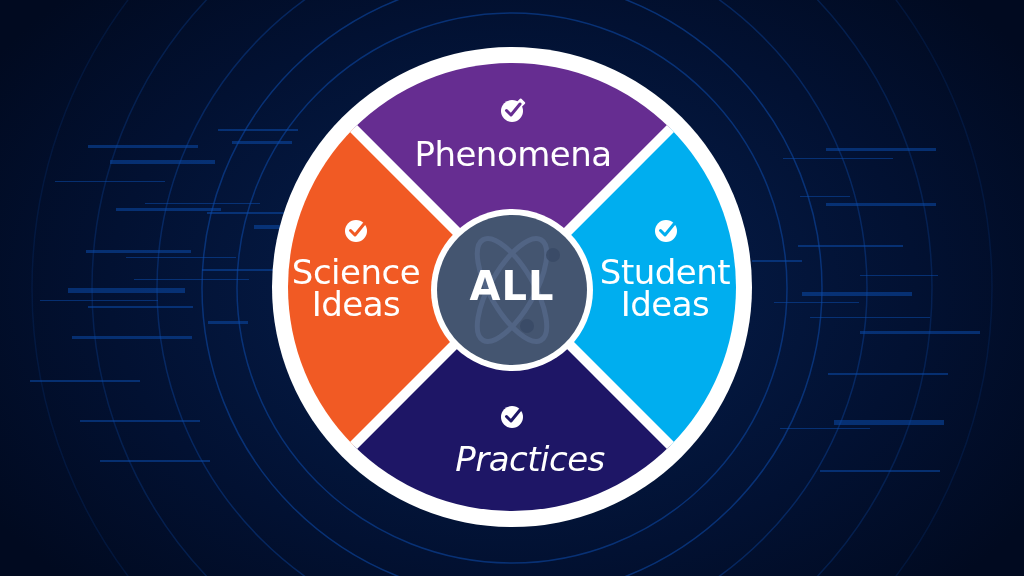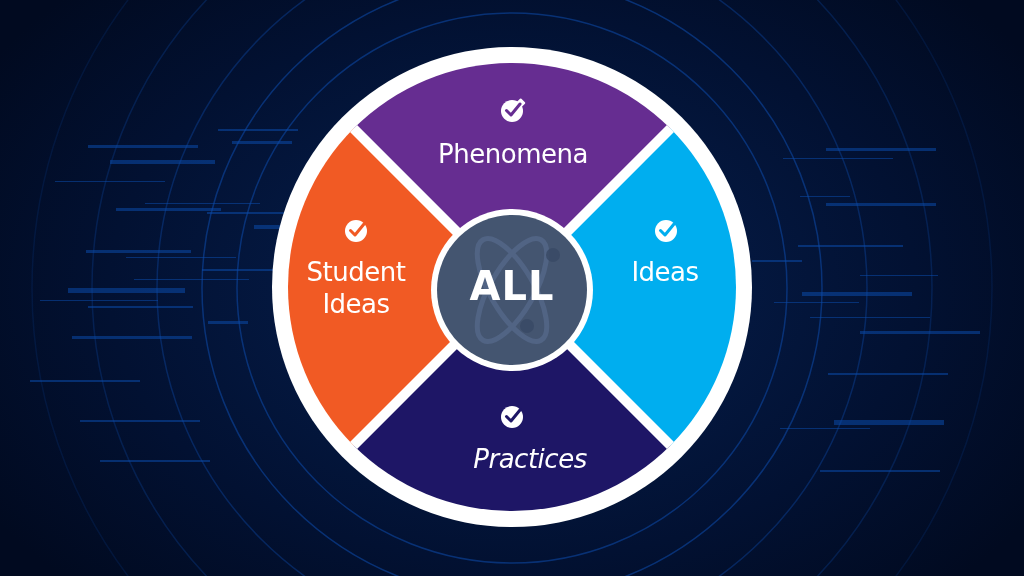--- a/index.html
+++ b/index.html
@@ -1,20 +1,20 @@
 <!DOCTYPE html>
 <html><head>
 <meta charset="utf-8">
 <style>
   html, body { margin:0; padding:0; }
   body { width:1024px; height:576px; overflow:hidden; background:#010d26; font-family:"Liberation Sans", sans-serif; }
   #stage { position:relative; width:1024px; height:576px;
     background: radial-gradient(ellipse 620px 420px at 512px 288px, #062052 0%, #041840 35%, #021132 65%, #010a20 100%); }
   svg { position:absolute; left:0; top:0; }
-  .label { position:absolute; color:#fff; text-align:center; font-family:"DejaVu Sans", sans-serif; font-size:26px; line-height:32px; letter-spacing:-0.5px; transform:translateX(-50%); white-space:nowrap; }
+  .label { position:absolute; color:#fff; text-align:center; font-family:"DejaVu Sans", sans-serif; font-size:34px; line-height:32px; letter-spacing:-0.5px; transform:translateX(-50%); white-space:nowrap; }
   .label span { display:block; }
   .check { position:absolute; width:26px; height:26px; transform:translateX(-50%); }
   #center-text { position:absolute; left:512px; top:263px; transform:translateX(-50%); color:#fff; font-family:"DejaVu Sans", sans-serif; font-weight:bold; font-size:40px; letter-spacing:1px;text-align:center; }
 </style>
 </head>
 <body>
 
 <div id="stage">
   <svg width="1024" height="576" viewBox="0 0 1024 576">
     <g fill="none" stroke="#0b3f92" stroke-width="1.5" opacity="0.7">
@@ -102,23 +102,24 @@
   </svg>
   <svg class="check" style="left:513px; top:403px;" viewBox="0 0 26 26">
     <circle cx="12" cy="14" r="11" fill="#fff"></circle>
     <path d="M6.5 13.5 L11 18 L20 7" stroke="#1e1666" stroke-width="3" fill="none" stroke-linecap="round" stroke-linejoin="round"></path>
   </svg>
 
   <div class="label" style="left:513px; top:138px;">
     <span>Phenomena</span>
   </div>
   <div class="label" style="left:356px; top:256px;">
-    <span>Student</span>
+    <span>Science</span>
     <span>Ideas</span>
   </div>
   <div class="label" style="left:665px; top:256px;">
+    <span>Student</span>
     <span>Ideas</span>
   </div>
   <div class="label" style="left:530px; top:443px;font-style:italic;">
     <span>Practices</span>
   </div>
   <div id="center-text">ALL</div>
 </div>
 
 </body></html>

